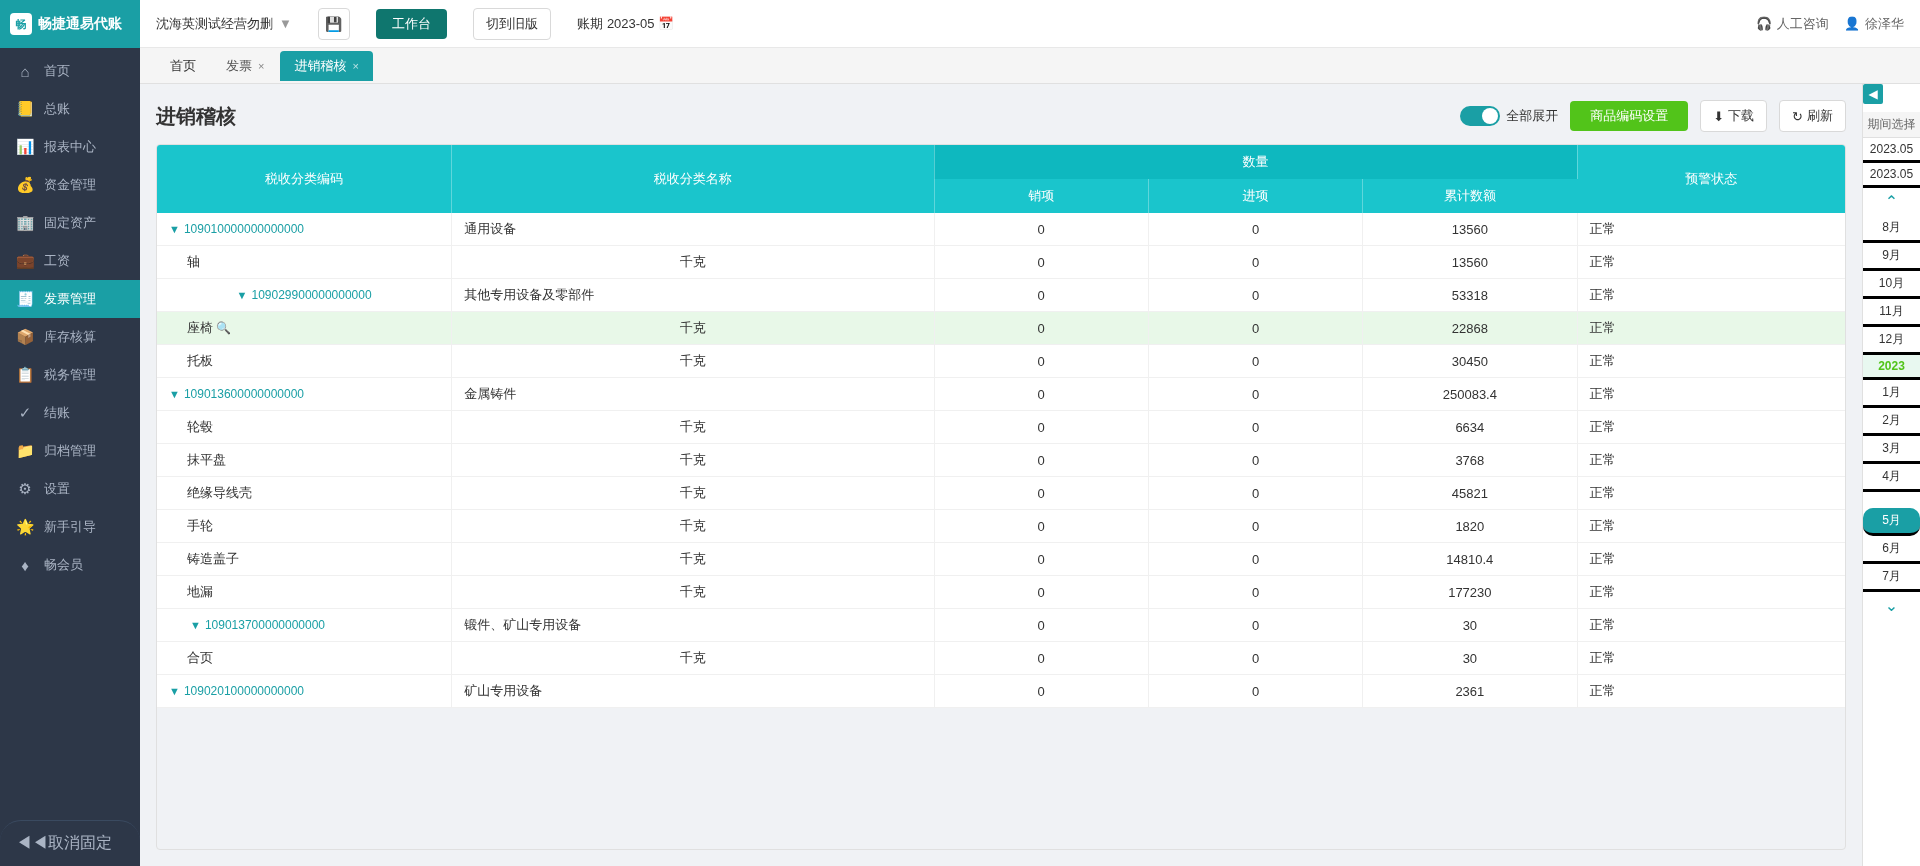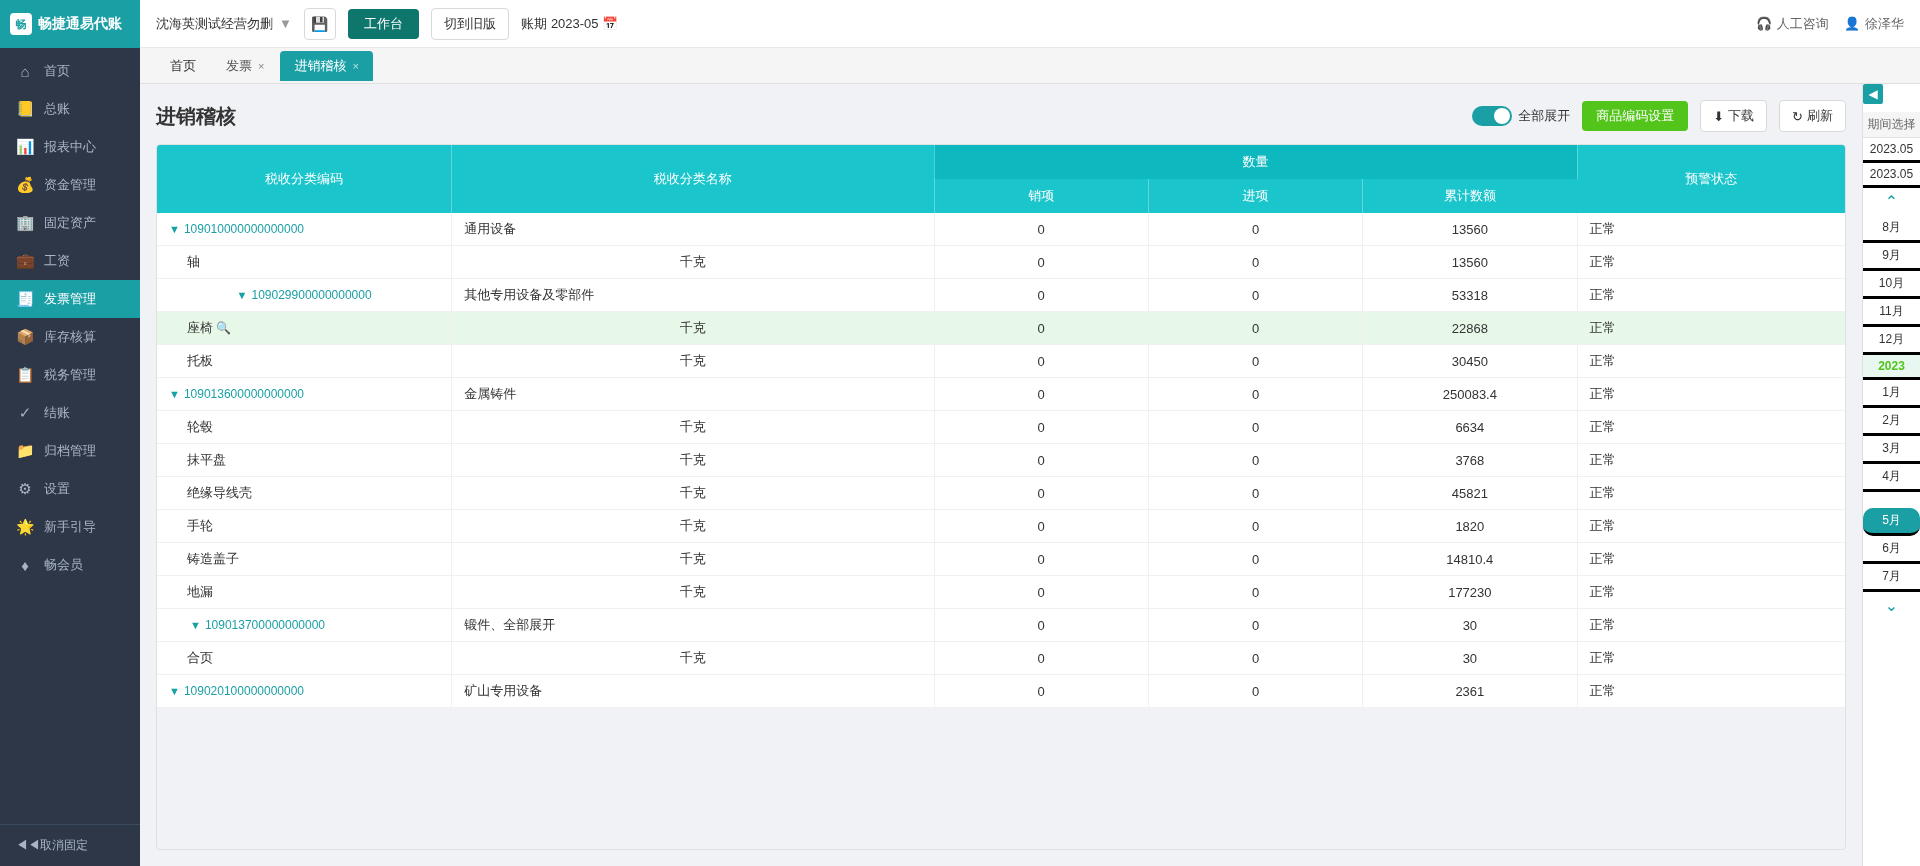--- a/index.html
+++ b/index.html
@@ -45,39 +45,40 @@
       cursor: pointer;
       color: #aab4c4;
       font-size: 13px;
       transition: background 0.2s;
     }
     .sidebar-item.active { background: #1a9fa5; color: white; }
     .sidebar-item-icon { font-size: 15px; width: 18px; text-align: center; }
     .sidebar-footer {
       padding: 12px 16px;
       color: #aab4c4;
-      font-size: 12px;
+      font-size: 16px;
       cursor: pointer;
       display: flex;
       align-items: center;
       gap: 6px;
       border-top: 1px solid #3a4a60;
+      border-radius: 21px;
     }
 
     
     .main-area { flex: 1; display: flex; flex-direction: column; height: 866px; overflow: hidden; }
 
     
     .topbar {
       height: 48px;
       background: white;
       display: flex;
       align-items: center;
       padding: 0 16px;
-      gap: 12px;
+      gap: 26px;
       border-bottom: 1px solid #e8e8e8;
       flex-shrink: 0;
     }
     .topbar-company {
       display: flex;
       align-items: center;
       gap: 6px;
       color: #333;
       font-size: 13px;
       cursor: pointer;
@@ -205,21 +206,21 @@
       right: 2px; top: 2px;
       width: 16px; height: 16px;
       background: white;
       border-radius: 50%;
     }
     .btn-green {
       background: #52c41a;
       color: white;
       border: none;
       border-radius: 4px;
-      padding: 6px 14px;
+      padding: 6px 20px;
       cursor: pointer;
       font-size: 13px;
     }
     .btn-outline {
       background: white;
       color: #333;
       border: 1px solid #d9d9d9;
       border-radius: 4px;
       padding: 6px 12px;
       cursor: pointer;
@@ -563,21 +564,21 @@
         <td class="td-center">千克</td>
         <td class="td-center">0</td>
         <td class="td-center">0</td>
         <td class="td-center">177230</td>
         <td>正常</td>
       </tr>
               <tr class="row-category">
         <td style="color:#1a9fa5;font-size:12px;padding-left:33px;">
           <span class="expand-icon">▼</span>109013700000000000
         </td>
-        <td>锻件、全部展开</td>
+        <td>锻件、矿山专用设备</td>
         <td class="td-center">0</td>
         <td class="td-center">0</td>
         <td class="td-center">30</td>
         <td>正常</td>
       </tr>
               <tr>
         <td style="padding-left:30px;">合页</td>
         <td class="td-center">千克</td>
         <td class="td-center">0</td>
         <td class="td-center">0</td>

